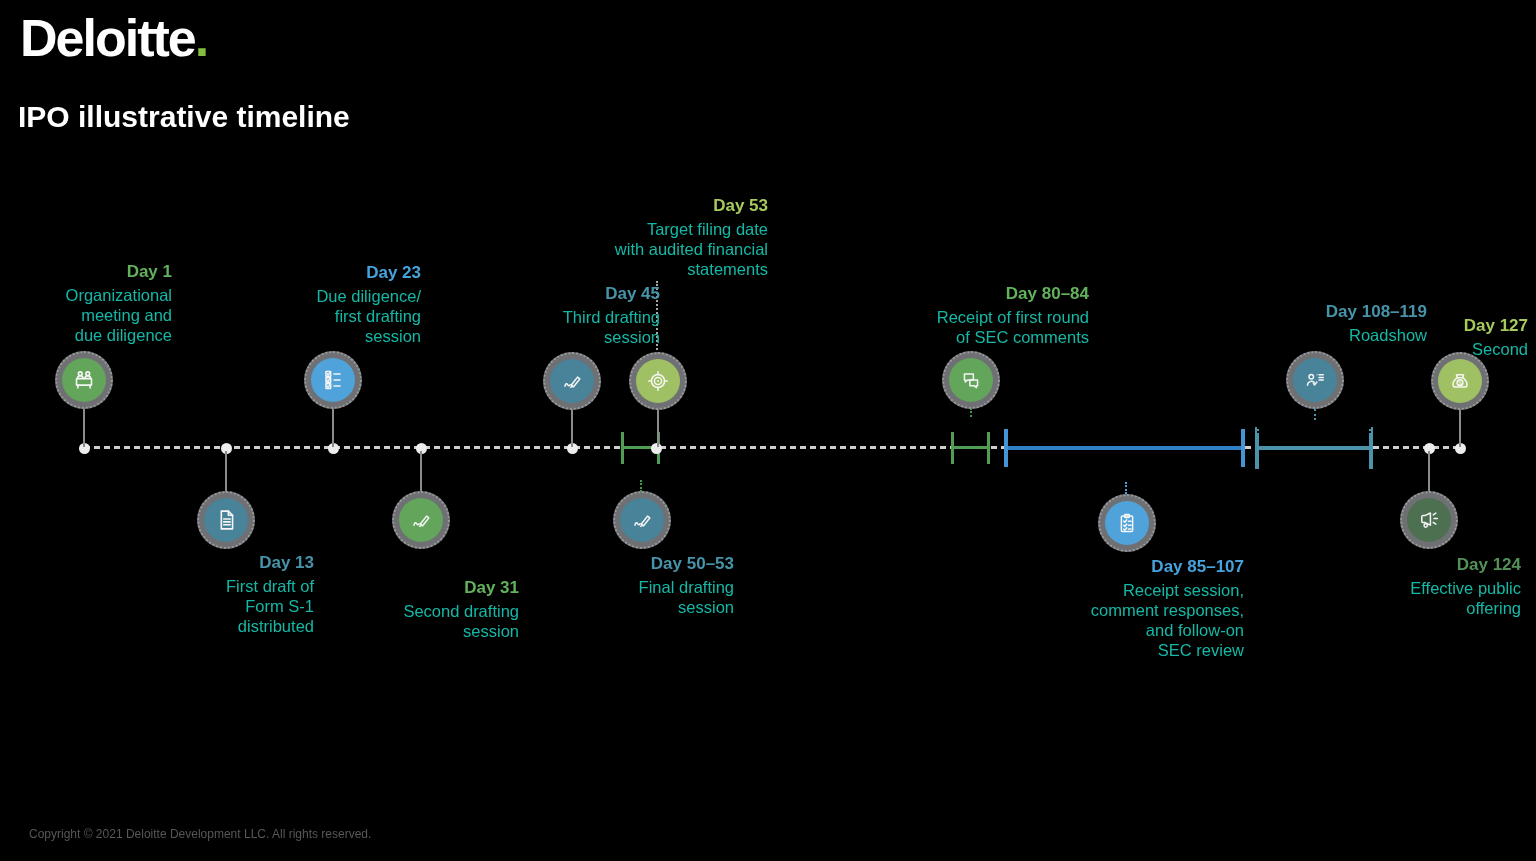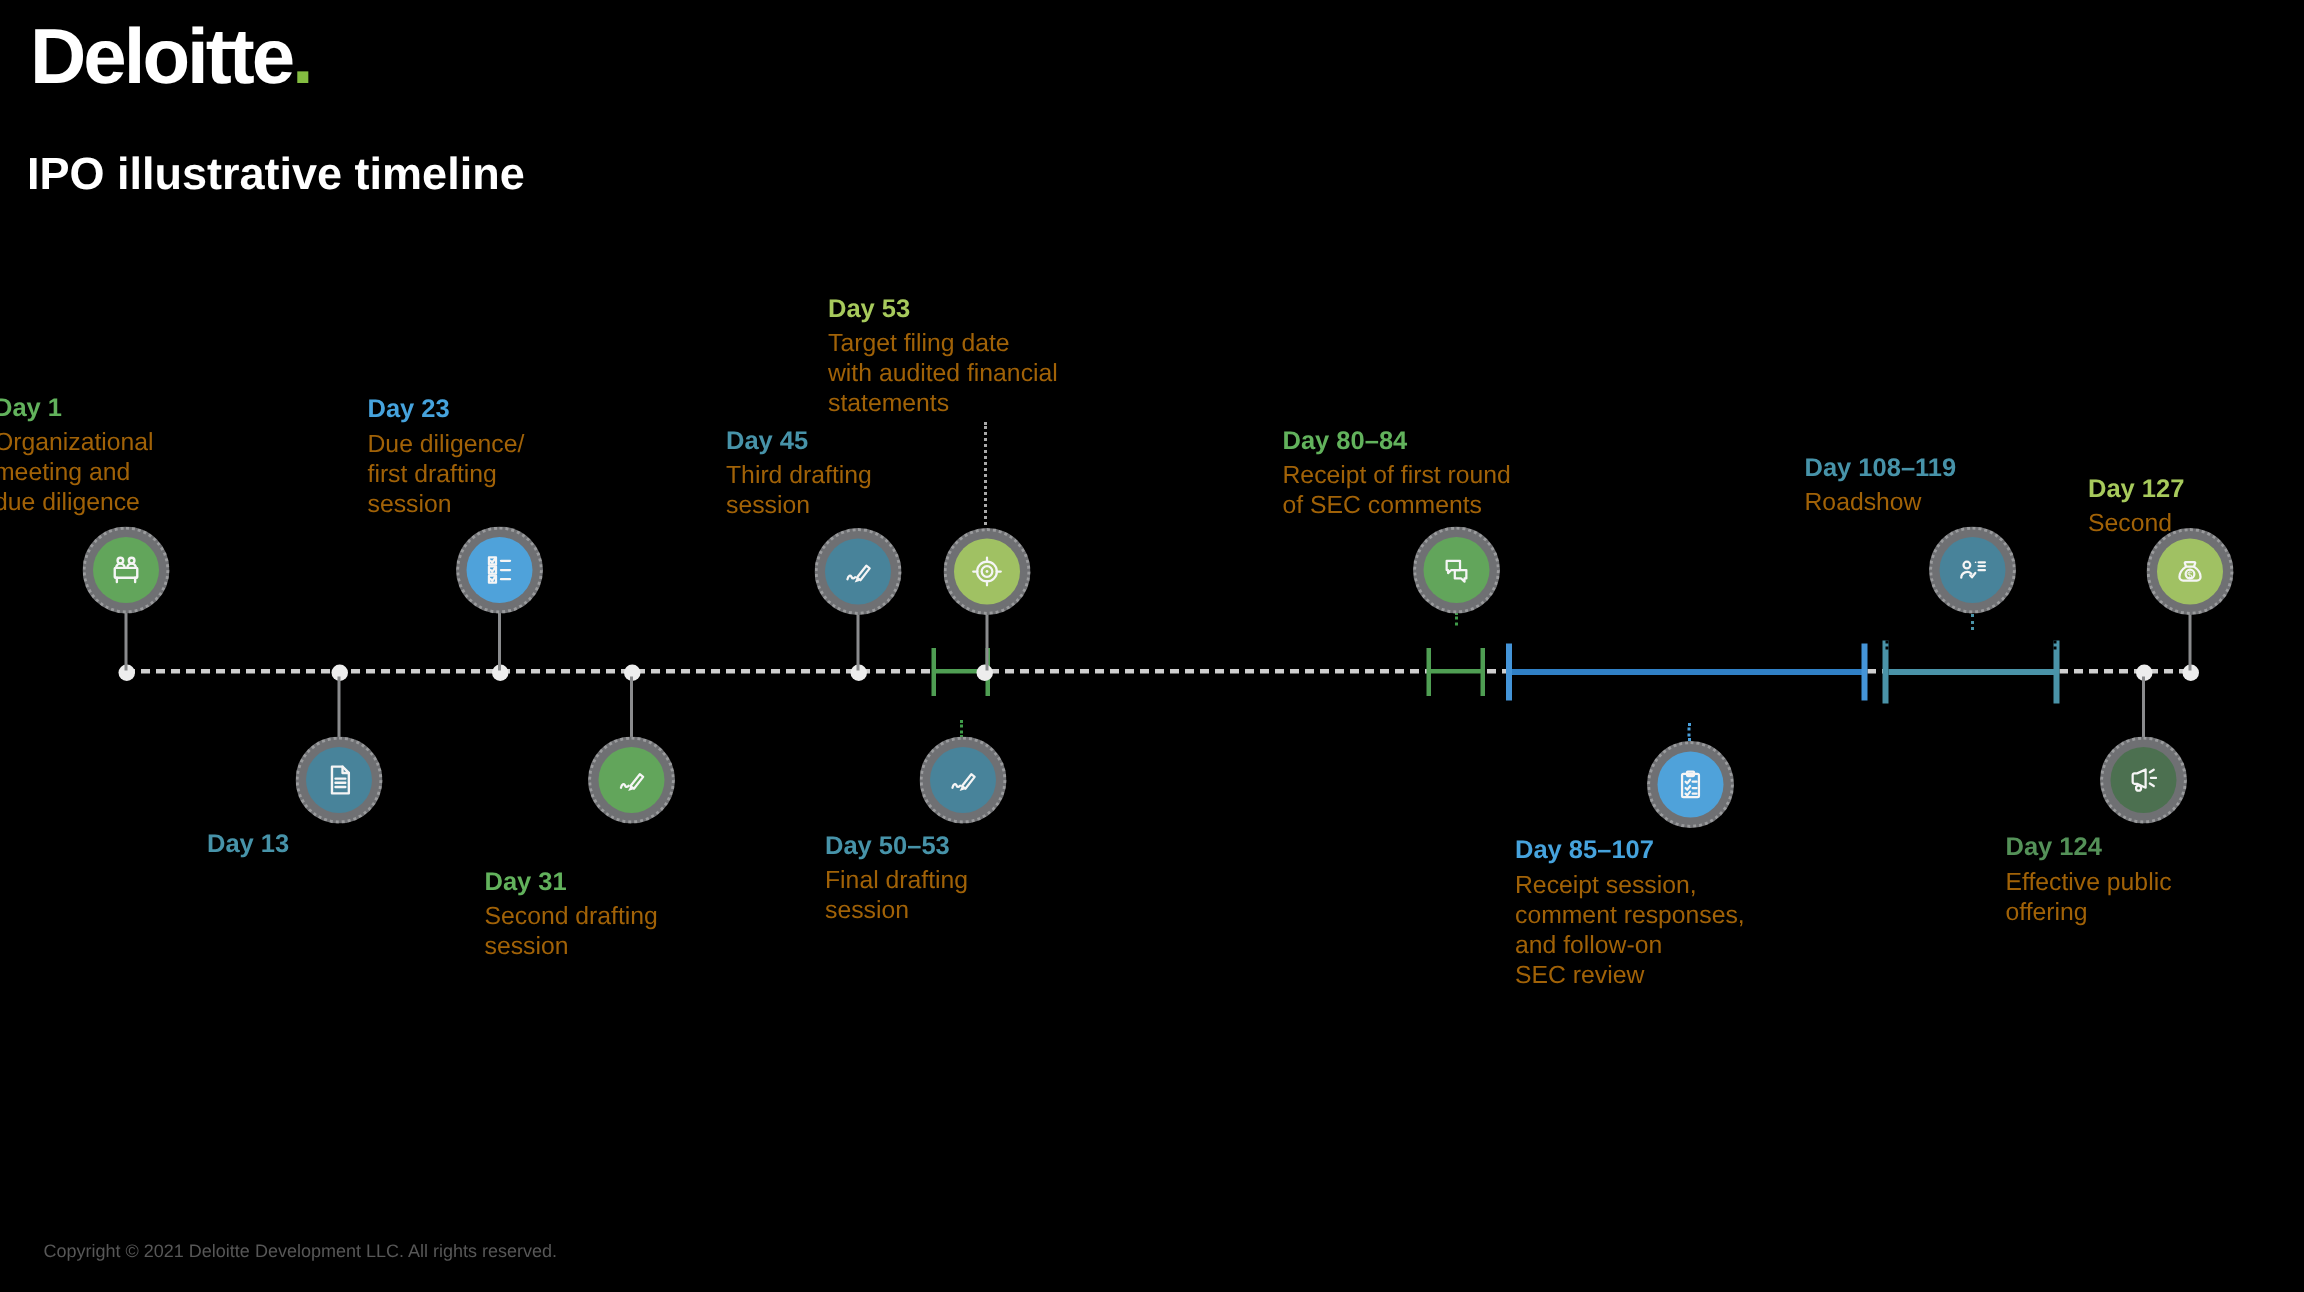--- a/index.html
+++ b/index.html
@@ -31,23 +31,23 @@
   
   .bracket { position:absolute; box-sizing:border-box; }
   .bk-green { border-color:#3f9b49; }
   .bk-blue  { border-color:#4aa0dc; }
   .bk-teal  { border-color:#4a93a8; }
   .bk-down  { border-left:2px dotted; border-right:2px dotted; border-bottom:2px dotted; }
   .bk-up    { border-left:2px dotted; border-right:2px dotted; border-top:2px dotted; }
   .bk-stub  { position:absolute; width:0; border-left:2px dotted; }
 
   
-  .mlabel { position:absolute; text-align:left; }
+  .mlabel { position:absolute; text-align:right; }
   .day  { font-size:17px; font-weight:bold; margin-bottom:3px; }
-  .desc { font-size:16.5px; color:#a16207; line-height:20px; white-space:pre-line; }
+  .desc { font-size:16.5px; color:#14b8a6; line-height:20px; white-space:pre-line; }
 
   
   .circle { position:absolute; width:58px; height:58px; border-radius:50%;
             background:#6f7073; border:2px dotted #9a9b9d; box-sizing:border-box;
             display:flex; align-items:center; justify-content:center; }
   .circle .inner { width:44px; height:44px; border-radius:50%;
                    display:flex; align-items:center; justify-content:center; }
 
   .t-green .day     { color:#62b25c; }  .t-green .inner     { background:#62a55b; }
   .t-blue .day      { color:#46a3dd; }  .t-blue .inner      { background:#4fa2da; }
@@ -114,20 +114,23 @@
   <div class="bk-stub bk-teal" style="left:1314px;top:409px;height:11px;border-color:#4a93a8;"></div>
 
   <div class="mlabel t-green" style="left:-4px;top:262px;width:176px;">
     <div class="day">Day 1</div>
     <div class="desc">Organizational
 meeting and
 due diligence</div>
   </div>
   <div class="mlabel t-teal" style="left:138px;top:553px;width:176px;">
     <div class="day">Day 13</div>
+    <div class="desc">First draft of
+Form S-1
+distributed</div>
   </div>
   <div class="mlabel t-blue" style="left:245px;top:263px;width:176px;">
     <div class="day">Day 23</div>
     <div class="desc">Due diligence/
 first drafting
 session</div>
   </div>
   <div class="mlabel t-green" style="left:323px;top:578px;width:196px;">
     <div class="day">Day 31</div>
     <div class="desc">Second drafting

